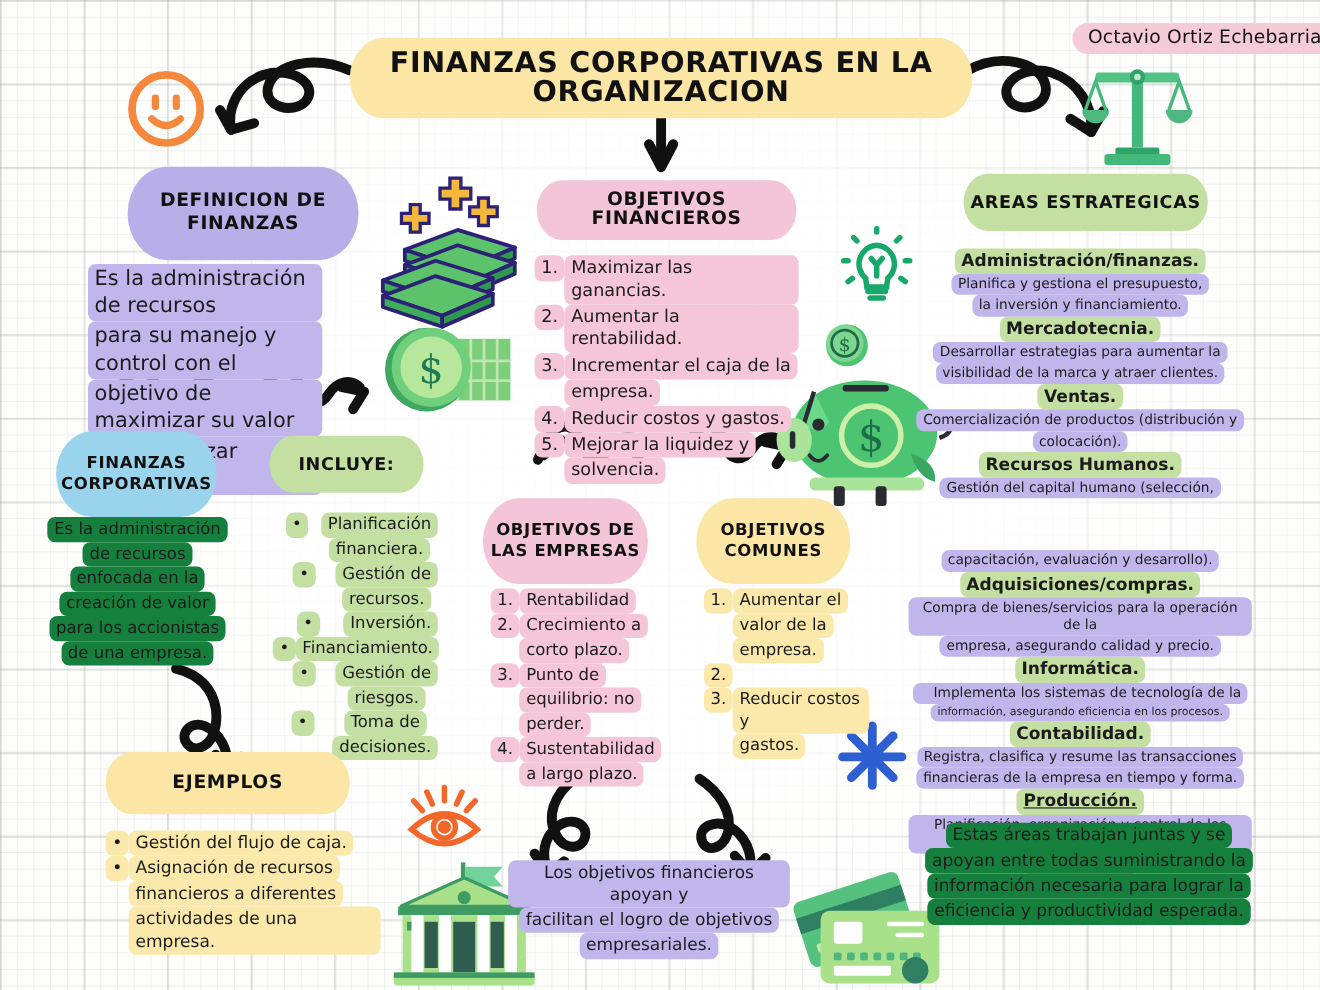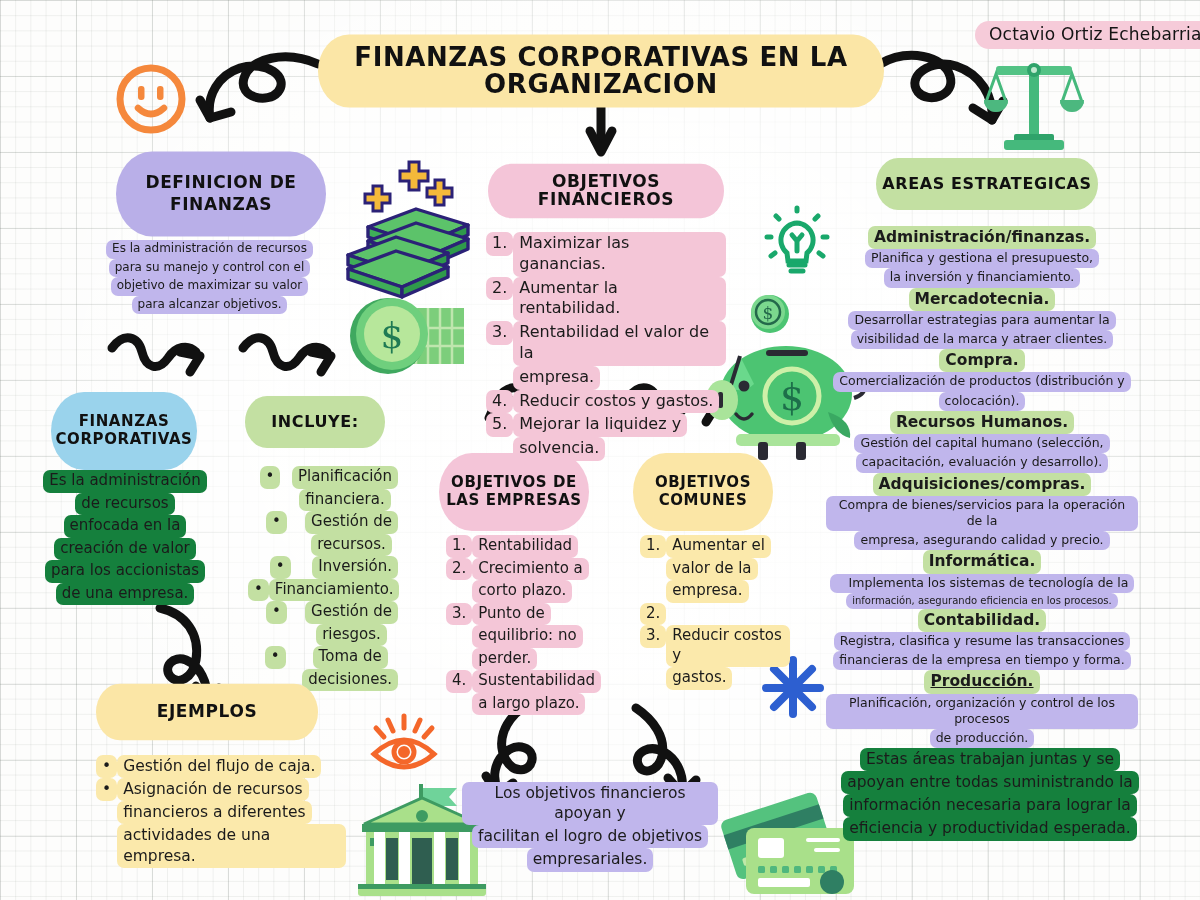--- a/index.html
+++ b/index.html
@@ -307,21 +307,21 @@
 </div>
 
 <div class="node pill yellow" style="left:318px; top:40px; width:566px; height:62px; font-size:26px;">
   <span>FINANZAS CORPORATIVAS EN LA ORGANIZACION</span>
 </div>
 
 <div class="node pill purple" style="left:116px; top:158px; width:210px; height:72px; font-size:17px; flex-direction:column;">
   <span>DEFINICION DE</span>
   <span>FINANZAS</span>
 </div>
-<div class="node body" style="left:103px; top:240px; width:213px; font-size:12px;">
+<div class="node body" style="left:80px; top:240px; width:213px; font-size:19px;">
   <div class="hl-line purple">Es la administración de recursos</div>
   <div class="hl-line purple">para su manejo y control con el</div>
   <div class="hl-line purple">objetivo de maximizar su valor</div>
   <div class="hl-line purple">para alcanzar objetivos.</div>
 </div>
 
 <div class="node pill blue" style="left:51px; top:398px; width:146px; height:66px; font-size:15px; flex-direction:column;">
   <span>FINANZAS</span>
   <span>CORPORATIVAS</span>
 </div>
@@ -412,21 +412,21 @@
   </div>
   <div class="row">
     <div class="marker hl-line pink">2.</div>
     <div>
         <div class="hl-line pink">Aumentar la rentabilidad.</div>
       </div>
   </div>
   <div class="row">
     <div class="marker hl-line pink">3.</div>
     <div>
-      <div class="hl-line pink">Rentabilidad el valor de la</div>
+      <div class="hl-line pink">Incrementar el caja de la</div>
       <div class="hl-line pink">empresa.</div>
     </div>
   </div>
   <div class="row">
     <div class="marker hl-line pink">4.</div>
     <div>
         <div class="hl-line pink">Reducir costos y gastos.</div>
       </div>
   </div>
   <div class="row">
@@ -516,29 +516,29 @@
     <div class="hl-line purple" style="font-size:12.5px;text-align:right;">la inversión y financiamiento.</div>
   </div>
 
   <div>
     <div class="hl-line green" style="font-size:15.5px; font-weight:bold;">Mercadotecnia.</div>
     <div class="hl-line purple" style="font-size:12.5px;">Desarrollar estrategias para aumentar la</div>
     <div class="hl-line purple" style="font-size:12.5px;">visibilidad de la marca y atraer clientes.</div>
   </div>
 
   <div>
-    <div class="hl-line green" style="font-size:15.5px; font-weight:bold;">Compra.</div>
+    <div class="hl-line green" style="font-size:15.5px; font-weight:bold;">Ventas.</div>
     <div class="hl-line purple" style="font-size:12.5px;">Comercialización de productos (distribución y</div>
     <div class="hl-line purple" style="font-size:12.5px;">colocación).</div>
   </div>
 
   <div>
     <div class="hl-line green" style="font-size:15.5px; font-weight:bold;">Recursos Humanos.</div>
     <div class="hl-line purple" style="font-size:12.5px;">Gestión del capital humano (selección,</div>
-    <div class="hl-line purple" style="font-size:12.5px;">capacitación, evaluación y desarrollo).</div>
+    <div class="hl-line purple" style="font-size:12.5px;margin-top:47px;">capacitación, evaluación y desarrollo).</div>
   </div>
 
   <div>
     <div class="hl-line green" style="font-size:15.5px; font-weight:bold;">Adquisiciones/compras.</div>
     <div class="hl-line purple" style="font-size:12.5px;">Compra de bienes/servicios para la operación de la</div>
     <div class="hl-line purple" style="font-size:12.5px;">empresa, asegurando calidad y precio.</div>
   </div>
 
   <div>
     <div class="hl-line green" style="font-size:15.5px; font-weight:bold;">Informática.</div>

